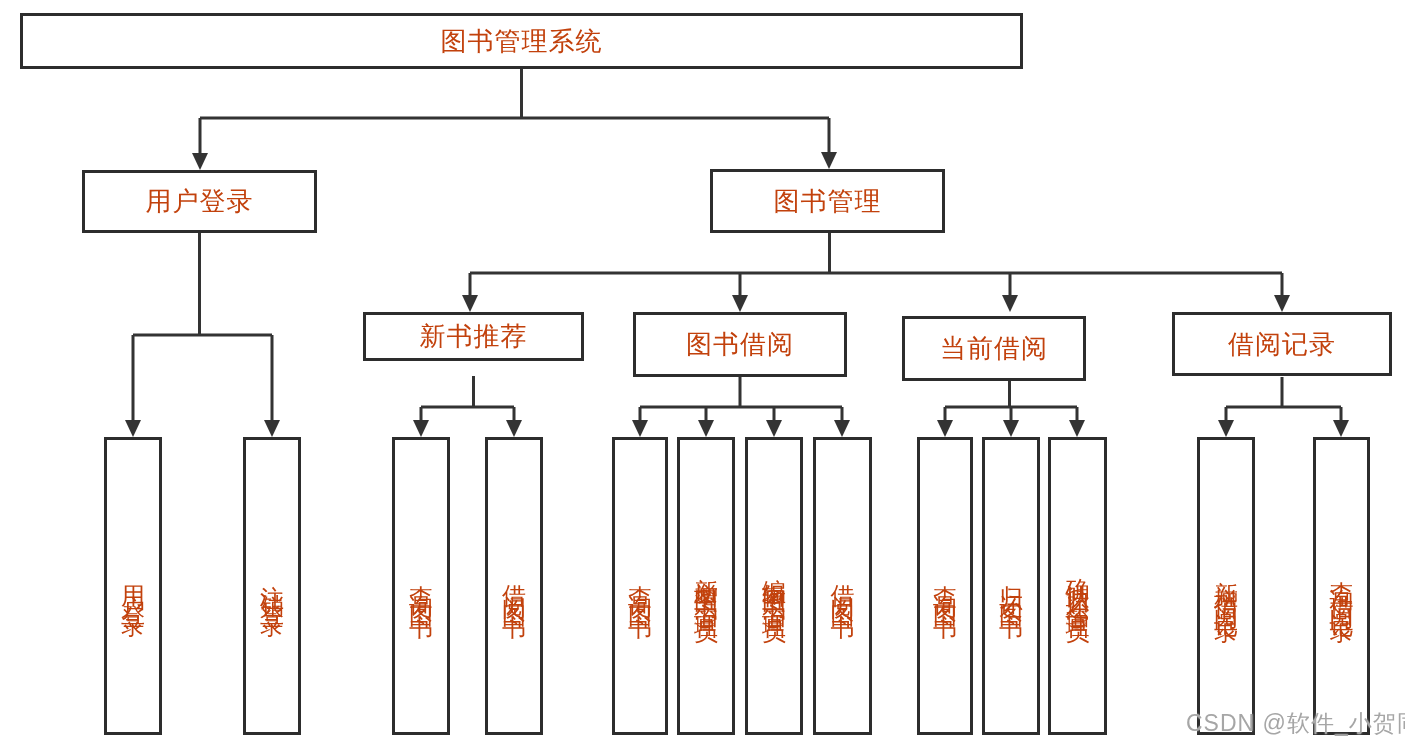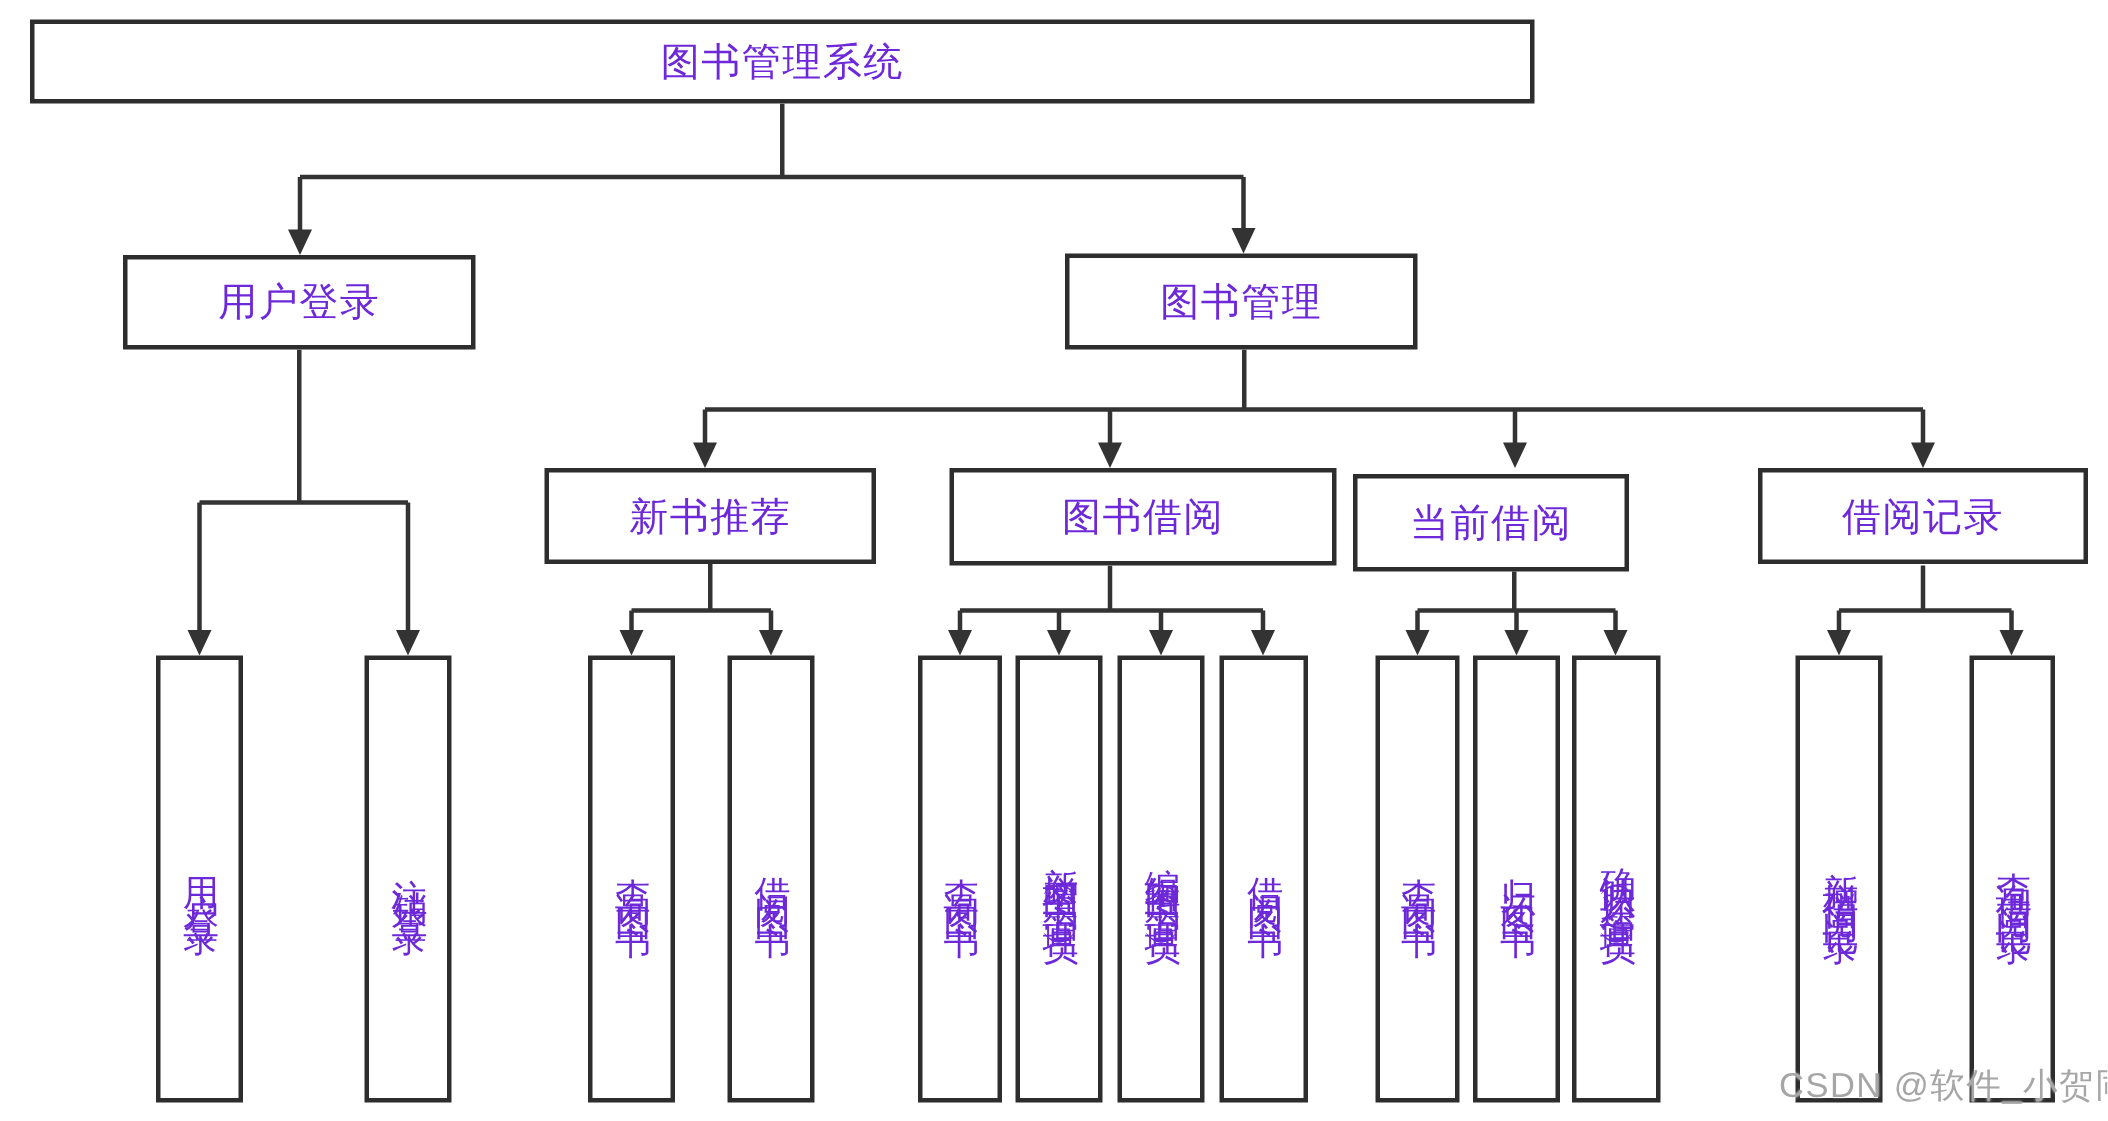--- a/index.html
+++ b/index.html
@@ -5,36 +5,36 @@
   * { margin:0; padding:0; box-sizing:border-box; }
   html,body { background:#ffffff; }
   .canvas {
     position:relative; width:1405px; height:747px; background:#ffffff;
     font-family:"Liberation Sans","DejaVu Sans",sans-serif; overflow:hidden;
   }
   svg.connectors { position:absolute; left:0; top:0; width:1405px; height:747px; }
   .box {
     position:absolute; background:#ffffff; border:3px solid #2d2d2d;
     display:flex; align-items:center; justify-content:center;
-    color:#6d28d9; text-align:center;
+    color:#c2410c; text-align:center;
   }
   .box.h { font-size:26px; letter-spacing:1px; white-space:nowrap; }
   .box.v {
     writing-mode:vertical-rl; text-orientation:mixed;
     font-size:24px; letter-spacing:10px; top:437px; height:298px;
   }
   .box.v.mid   { letter-spacing:8px; }
   .box.v.tight { letter-spacing:6px; }
 
   
   #n-root  { left:20px;  top:13px;  width:1003px; height:56px; }
   #n-login { left:82px;  top:170px; width:235px;  height:63px; }
   #n-mgmt  { left:710px; top:169px; width:235px;  height:64px; }
-  #n-rec   { left:363px; top:312px; width:221px;  height:64px; }
-  #n-bb    { left:633px; top:312px; width:258px;  height:65px; }
+  #n-rec   { left:363px; top:312px; width:221px;  height:49px; }
+  #n-bb    { left:633px; top:312px; width:214px;  height:65px; }
   #n-cb    { left:902px; top:316px; width:184px;  height:65px; }
   #n-br    { left:1172px;top:312px; width:220px;  height:64px; }
 
   
   #l-login   { left:104px;  width:58px; }
   #l-logout  { left:243px;  width:58px; }
   #l-rec-q   { left:392px;  width:58px; }
   #l-rec-b   { left:485px;  width:58px; }
   #l-bb-q    { left:612px;  width:56px; }
   #l-bb-add  { left:677px;  width:58px; }

